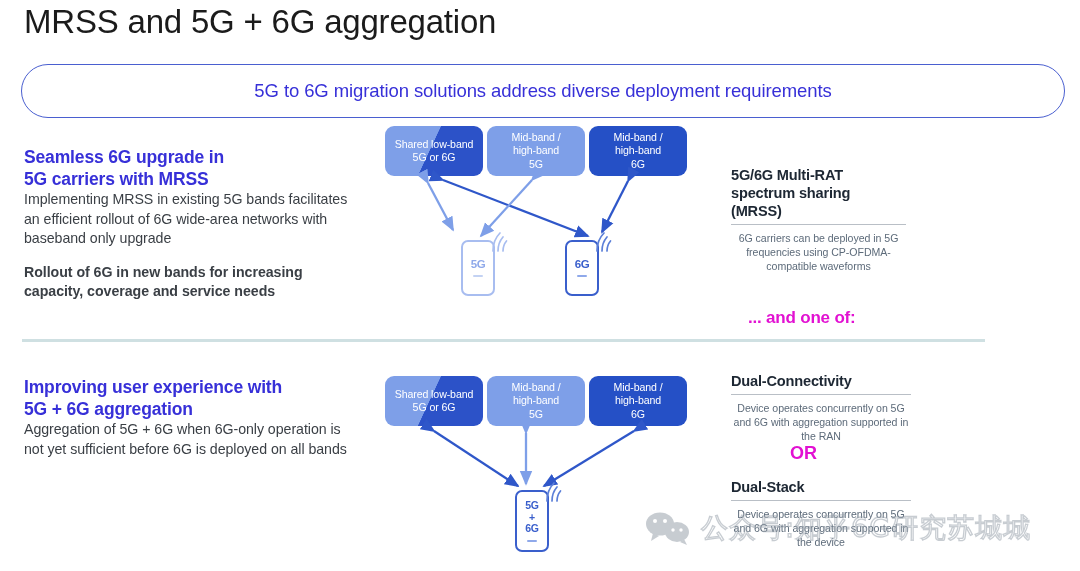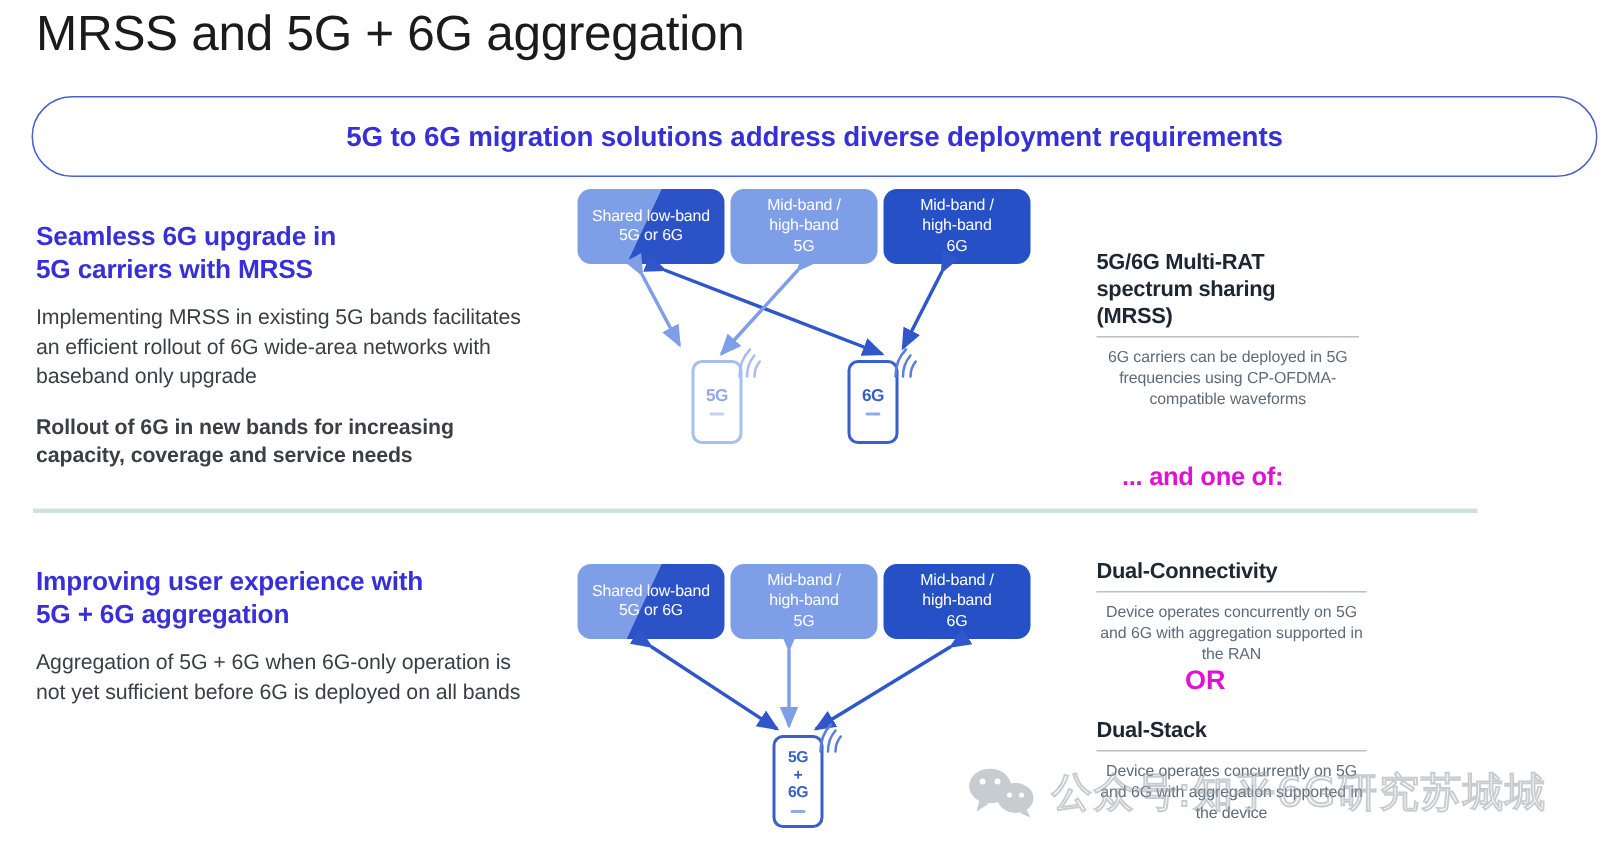--- a/index.html
+++ b/index.html
@@ -20,21 +20,21 @@
 
   
   .banner {
     position: absolute; left: 21px; top: 64px;
     width: 1044px; height: 54px;
     border: 1.6px solid #4a5fd0; border-radius: 27px;
     background: #ffffff;
     display: flex; align-items: center; justify-content: center;
   }
   .banner-text {
-    font-size: 18.5px; font-weight: bold; color: #3730d8;
+    font-size: 18.5px; font-weight: normal; color: #3730d8;
     letter-spacing: -0.1px;
   }
 
   
   .divider {
     position: absolute; left: 22px; top: 339px;
     width: 963px; height: 3px; background: #cfe0e2;
   }
 
   
@@ -42,21 +42,21 @@
   .lcol.top { top: 146px; }
   .lcol.bot { top: 376px; }
   .lcol h2 {
     font-size: 17.5px; font-weight: bold; color: #3730d8;
     line-height: 22px; letter-spacing: -0.15px;
   }
   .lcol p {
     font-size: 14.2px; color: #3a3f45; line-height: 19.5px;
     letter-spacing: -0.05px;
   }
-  .lcol p.p1 { margin-top: 13px; }
+  .lcol p.p1 { }
   .lcol p.p2 { margin-top: 14px; font-weight: bold; }
 
   
   .diagram { position: absolute; }
   .diagram.top { left: 380px; top: 126px; width: 312px; height: 185px; }
   .diagram.bot { left: 380px; top: 376px; width: 312px; height: 180px; }
 
   .band {
     position: absolute; width: 98px; height: 50px;
     border-radius: 9px;

